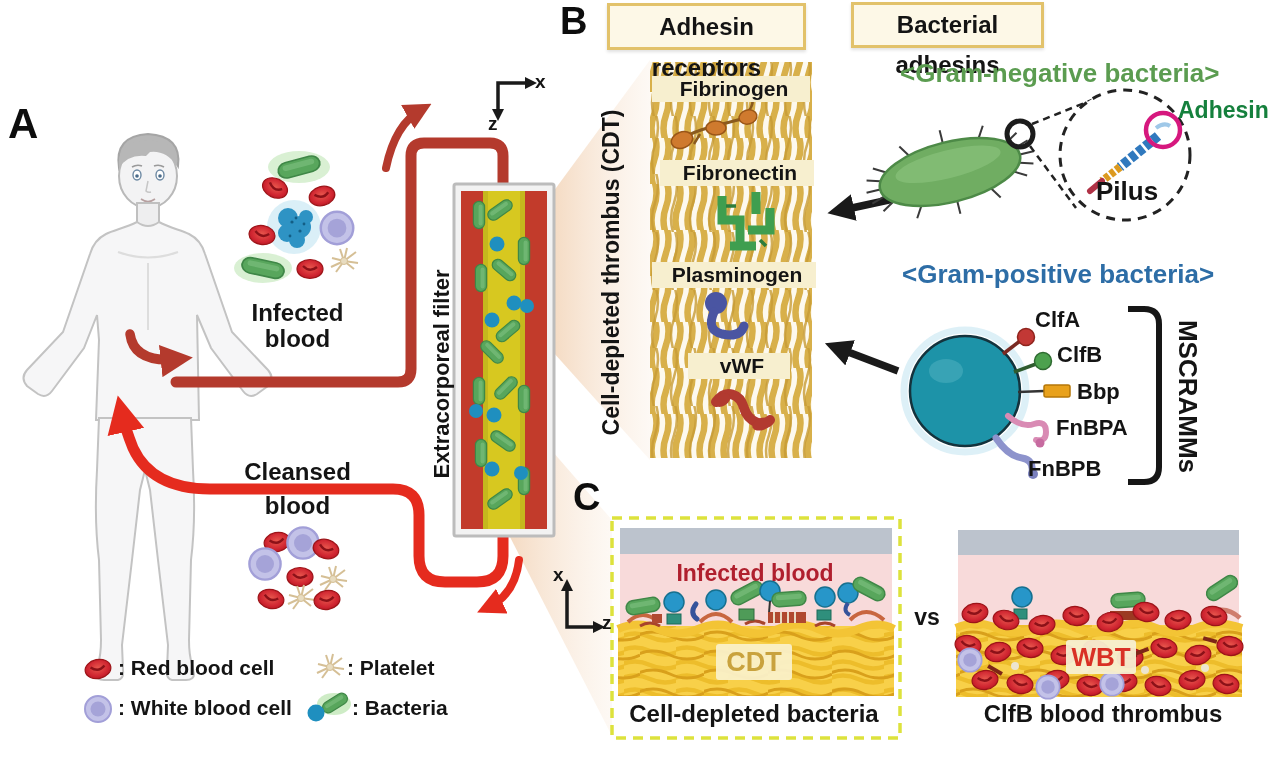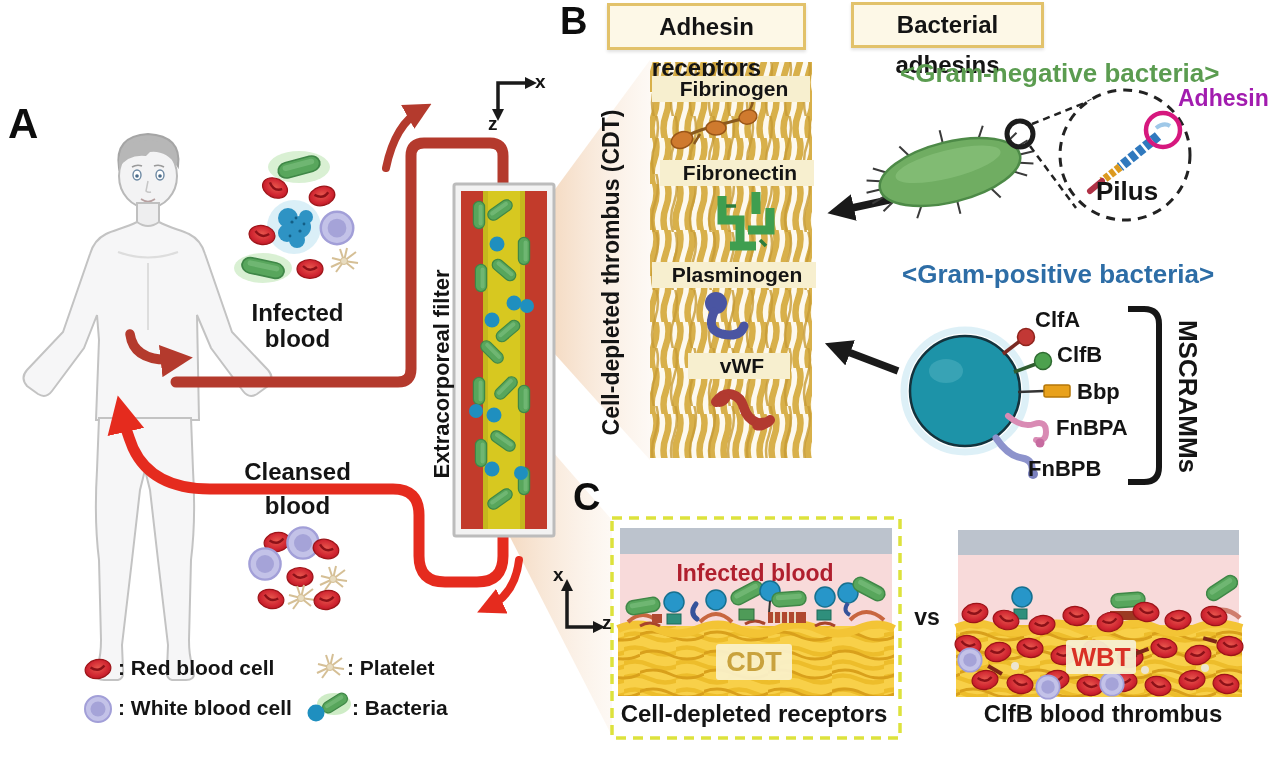--- a/index.html
+++ b/index.html
@@ -416,34 +416,34 @@
 <div class="title-box" style="left:851px;top:2px;width:187px;height:40px;line-height:40px;">Bacterial adhesins</div>
 
 <div class="lbl center rot-ccw" style="left:419px;top:259px;width:384px;font-size:23px;">Cell-depleted thrombus (CDT)</div>
 
 <div class="mesh-label" style="left:652px;top:76px;width:152px;">Fibrinogen</div>
 <div class="mesh-label" style="left:660px;top:160px;width:148px;">Fibronectin</div>
 <div class="mesh-label" style="left:652px;top:262px;width:158px;">Plasminogen</div>
 <div class="mesh-label" style="left:688px;top:353px;width:96px;">vWF</div>
 
 <div class="lbl center" style="left:900px;top:58px;width:310px;font-size:26px;color:#5b9c50;">&lt;Gram-negative bacteria&gt;</div>
-<div class="lbl" style="left:1178px;top:85px;font-size:23px;color:#a21caf;">Adhesin</div>
+<div class="lbl" style="left:1178px;top:97px;font-size:23px;color:#15803d;">Adhesin</div>
 <div class="lbl" style="left:1096px;top:176px;font-size:26px;">Pilus</div>
 <div class="lbl center" style="left:902px;top:259px;width:300px;font-size:26px;color:#2d6da6;">&lt;Gram-positive bacteria&gt;</div>
 
 <div class="lbl" style="left:1035px;top:307px;font-size:22px;">ClfA</div>
 <div class="lbl" style="left:1057px;top:342px;font-size:22px;">ClfB</div>
 <div class="lbl" style="left:1077px;top:379px;font-size:22px;">Bbp</div>
 <div class="lbl" style="left:1056px;top:415px;font-size:22px;">FnBPA</div>
 <div class="lbl" style="left:1028px;top:456px;font-size:22px;">FnBPB</div>
 <div class="lbl center rot-cw" style="left:1099px;top:381px;width:176px;font-size:26px;">MSCRAMMs</div>
 
 <div class="lbl axis-lbl" style="left:553px;top:564px;">x</div>
 <div class="lbl axis-lbl" style="left:602px;top:612px;">z</div>
 
 <div class="lbl center" style="left:655px;top:560px;width:200px;font-size:23px;color:#b01f2e;">Infected blood</div>
 <div class="abbrev-box" style="left:716px;top:644px;width:76px;height:36px;line-height:36px;font-size:27px;color:#c9a23d;">CDT</div>
-<div class="lbl center" style="left:616px;top:700px;width:276px;font-size:24px;">Cell-depleted receptors</div>
+<div class="lbl center" style="left:616px;top:700px;width:276px;font-size:24px;">Cell-depleted bacteria</div>
 <div class="lbl center" style="left:905px;top:604px;width:44px;font-size:23px;">vs</div>
 <div class="abbrev-box" style="left:1066px;top:640px;width:70px;height:34px;line-height:34px;font-size:26px;color:#d93025;">WBT</div>
 <div class="lbl center" style="left:962px;top:700px;width:282px;font-size:24px;">ClfB blood thrombus</div>
 
 </div>
 
 </body></html>

